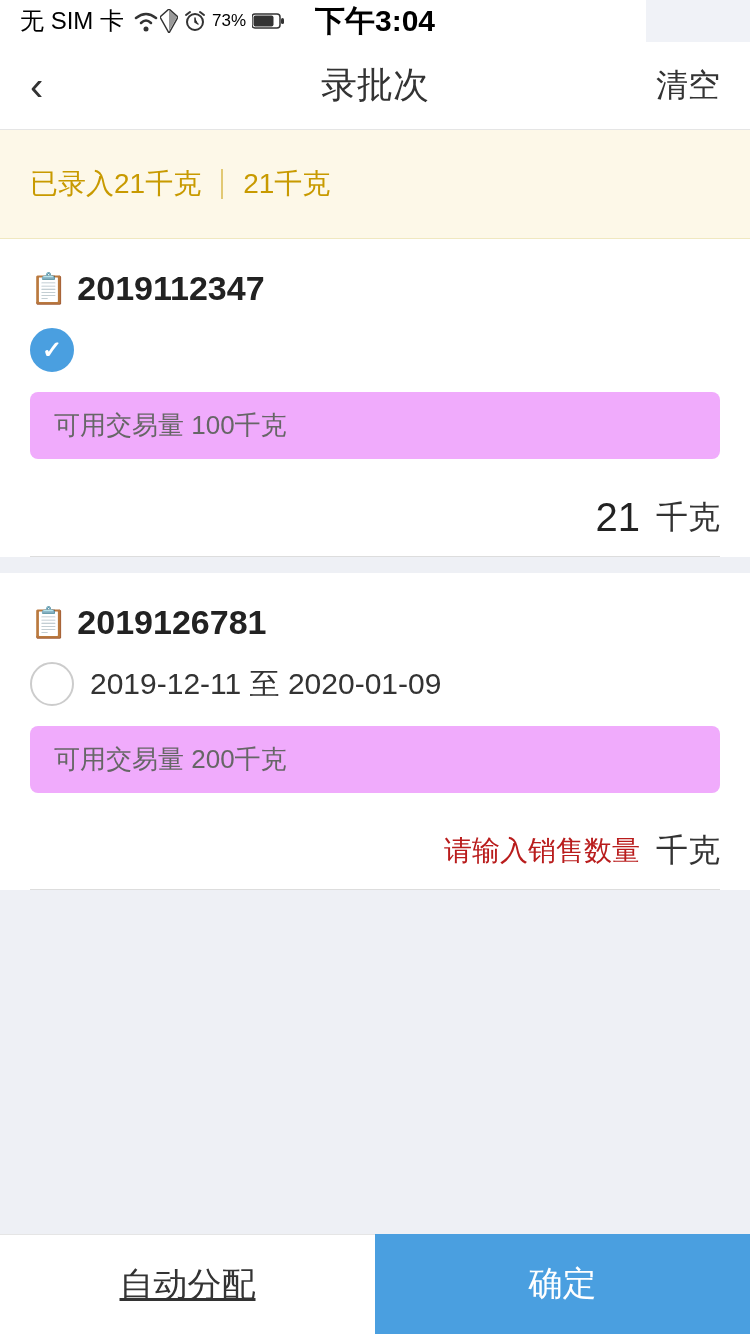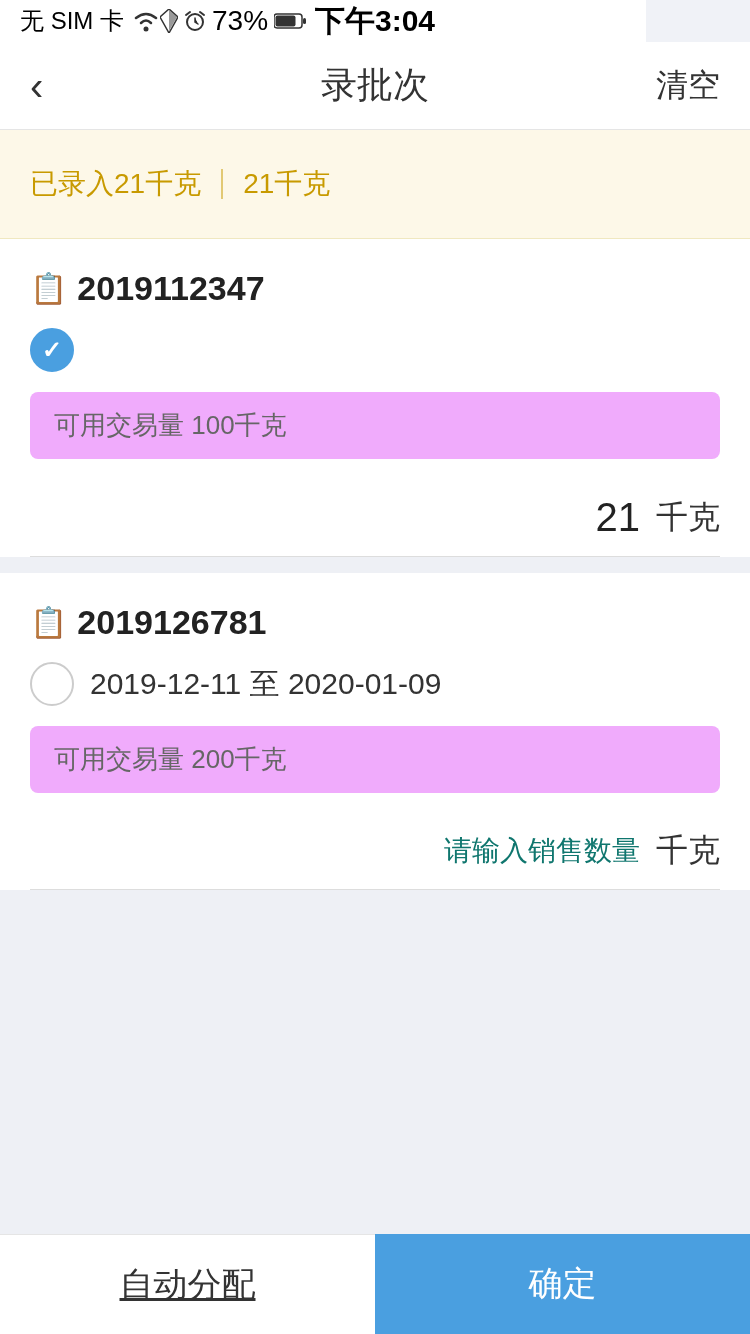--- a/index.html
+++ b/index.html
@@ -34,21 +34,21 @@
       font-size: 30px;
       font-weight: 600;
       position: absolute;
       left: 50%;
       transform: translateX(-50%);
     }
     .status-right {
       display: flex;
       align-items: center;
       gap: 6px;
-      font-size: 28px;
+      font-size: 17px;
     }
 
     
     .nav-bar {
       width: 750px;
       height: 88px;
       background: #fff;
       display: flex;
       align-items: center;
       justify-content: space-between;
@@ -205,21 +205,21 @@
     .input-row {
       display: flex;
       align-items: center;
       justify-content: flex-end;
       padding: 16px 30px;
       gap: 16px;
       background: #fff;
     }
     .input-placeholder-text {
       font-size: 28px;
-      color: #0f766e;
+      color: #b91c1c;
       margin-left: 40px;
     }
     .input-unit {
       font-size: 32px;
       color: #333;
     }
     .input-underline {
       height: 1px;
       background: #ddd;
       margin: 0 30px;

